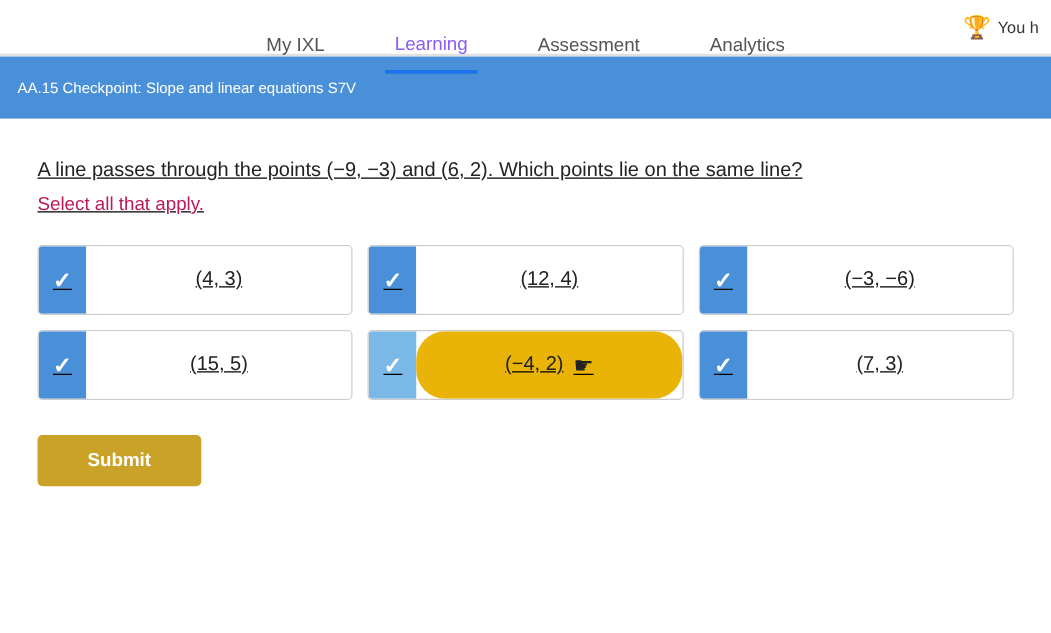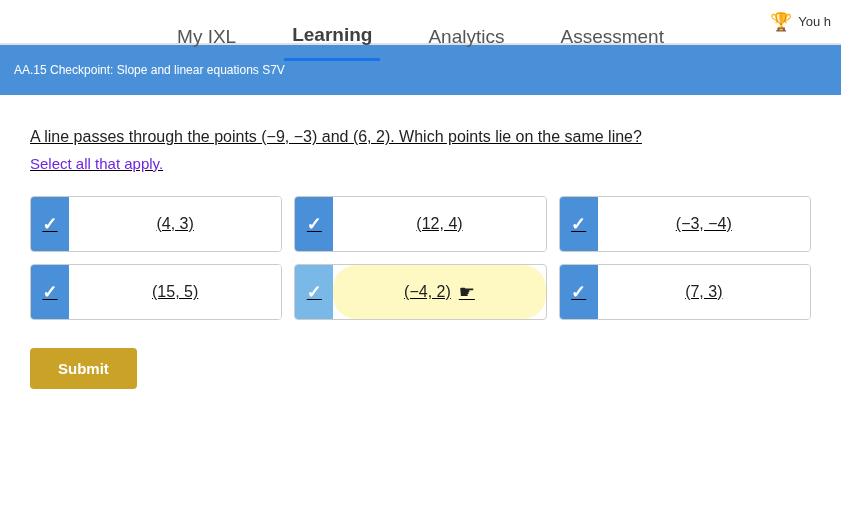--- a/index.html
+++ b/index.html
@@ -16,31 +16,31 @@
       background: #fff;
       border-bottom: 2px solid #e0e0e0;
       height: 45px;
       display: flex;
       align-items: center;
       justify-content: center;
       gap: 40px;
       position: relative;
     }
     .nav-item {
-      font-size: 19px;
+      font-size: 15px;
       color: #555;
       cursor: pointer;
       padding: 12px 8px;
       text-decoration: none;
       margin-top: 30px;
     }
     .nav-item.active {
-      color: #404040;
+      color: #8b5cf6;
       border-bottom: 3px solid #1a73e8;
-      font-weight: bold;
+      font-weight: normal;
     }
     .nav-user {
       position: absolute;
       right: 10px;
       top: 50%;
       transform: translateY(-50%);
       display: flex;
       align-items: center;
       gap: 5px;
       font-size: 13px;
@@ -73,21 +73,21 @@
     }
 
     .question-text {
       font-size: 16px;
       color: #222;
       margin-bottom: 6px;
       line-height: 1.5;
     }
     .sub-text {
       font-size: 15px;
-      color: #6d28d9;
+      color: #be185d;
       margin-bottom: 24px;
     }
 
     
     .answers-grid {
       display: grid;
       grid-template-columns: repeat(3, 1fr);
       gap: 12px;
       margin-bottom: 28px;
     }
@@ -125,44 +125,44 @@
       flex: 1;
       display: flex;
       align-items: center;
       justify-content: center;
       background: #fff;
       font-size: 16px;
       color: #222;
       padding: 10px;
     }
     .answer-cell.highlighted .answer-label {
-      background: #fef9c3;
+      background: #eab308;
       border-radius: 23px;
     }
 
     
     .submit-btn {
       background: #c9a227;
       color: #fff;
       border: none;
       border-radius: 4px;
-      padding: 12px 28px;
+      padding: 12px 40px;
       font-size: 15px;
       font-weight: bold;
       cursor: pointer;
     }
   </style>
 </head>
 <body>
 
 <div class="top-nav">
   <a class="nav-item">My IXL</a>
   <a class="nav-item active">Learning</a>
+  <a class="nav-item">Assessment</a>
   <a class="nav-item">Analytics</a>
-  <a class="nav-item">Assessment</a>
   <div class="nav-user">
     <span class="trophy-icon">🏆</span>
     <span>You h</span>
   </div>
 </div>
 
 <div class="breadcrumb-bar">
   <span class="breadcrumb-text">AA.15 Checkpoint: Slope and linear equations  S7V</span>
 </div>
 
@@ -183,21 +183,21 @@
       <div class="check-col selected">
         <span class="check-mark">✓</span>
       </div>
       <div class="answer-label">(12, 4)</div>
     </div>
 
     <div class="answer-cell">
       <div class="check-col selected">
         <span class="check-mark">✓</span>
       </div>
-      <div class="answer-label">(−3, −4)</div>
+      <div class="answer-label">(−3, −6)</div>
     </div>
 
     <div class="answer-cell">
       <div class="check-col selected">
         <span class="check-mark">✓</span>
       </div>
       <div class="answer-label">(15, 5)</div>
     </div>
 
     <div class="answer-cell highlighted">

